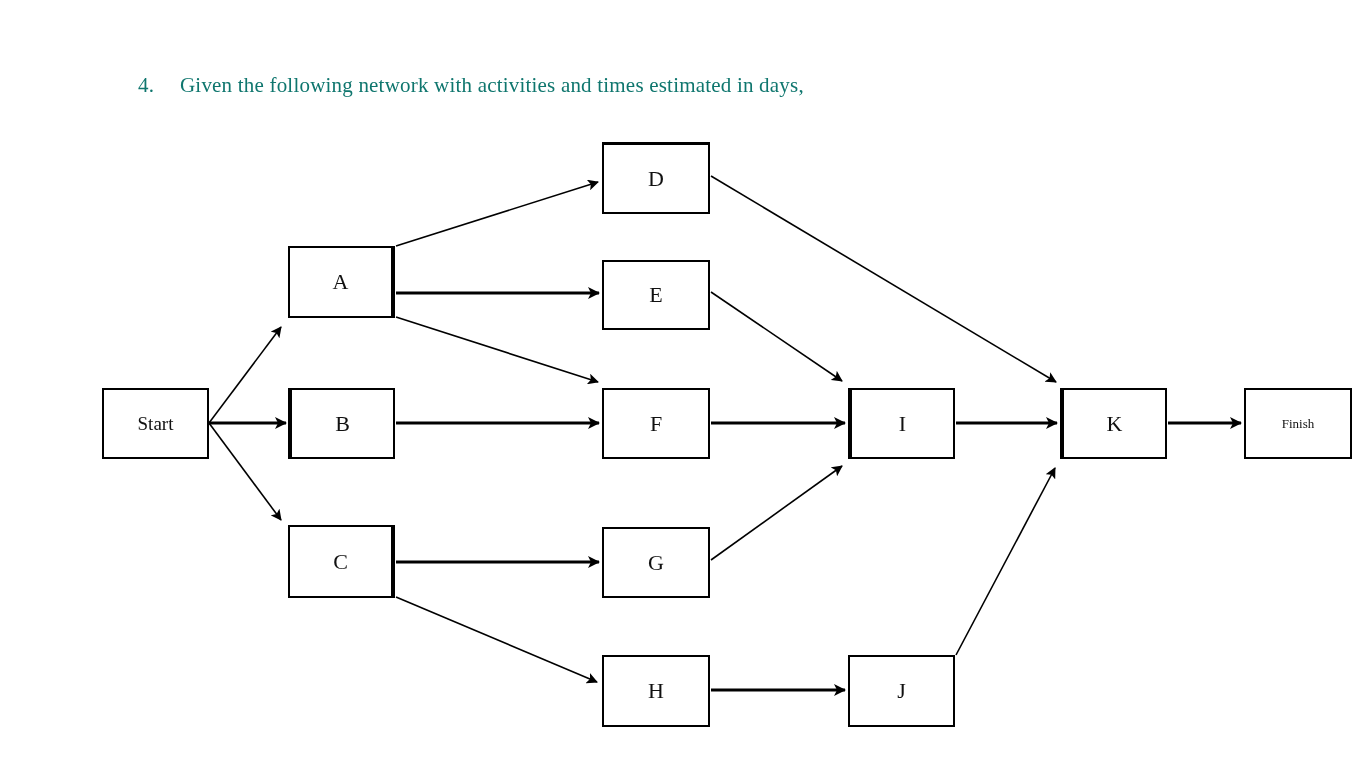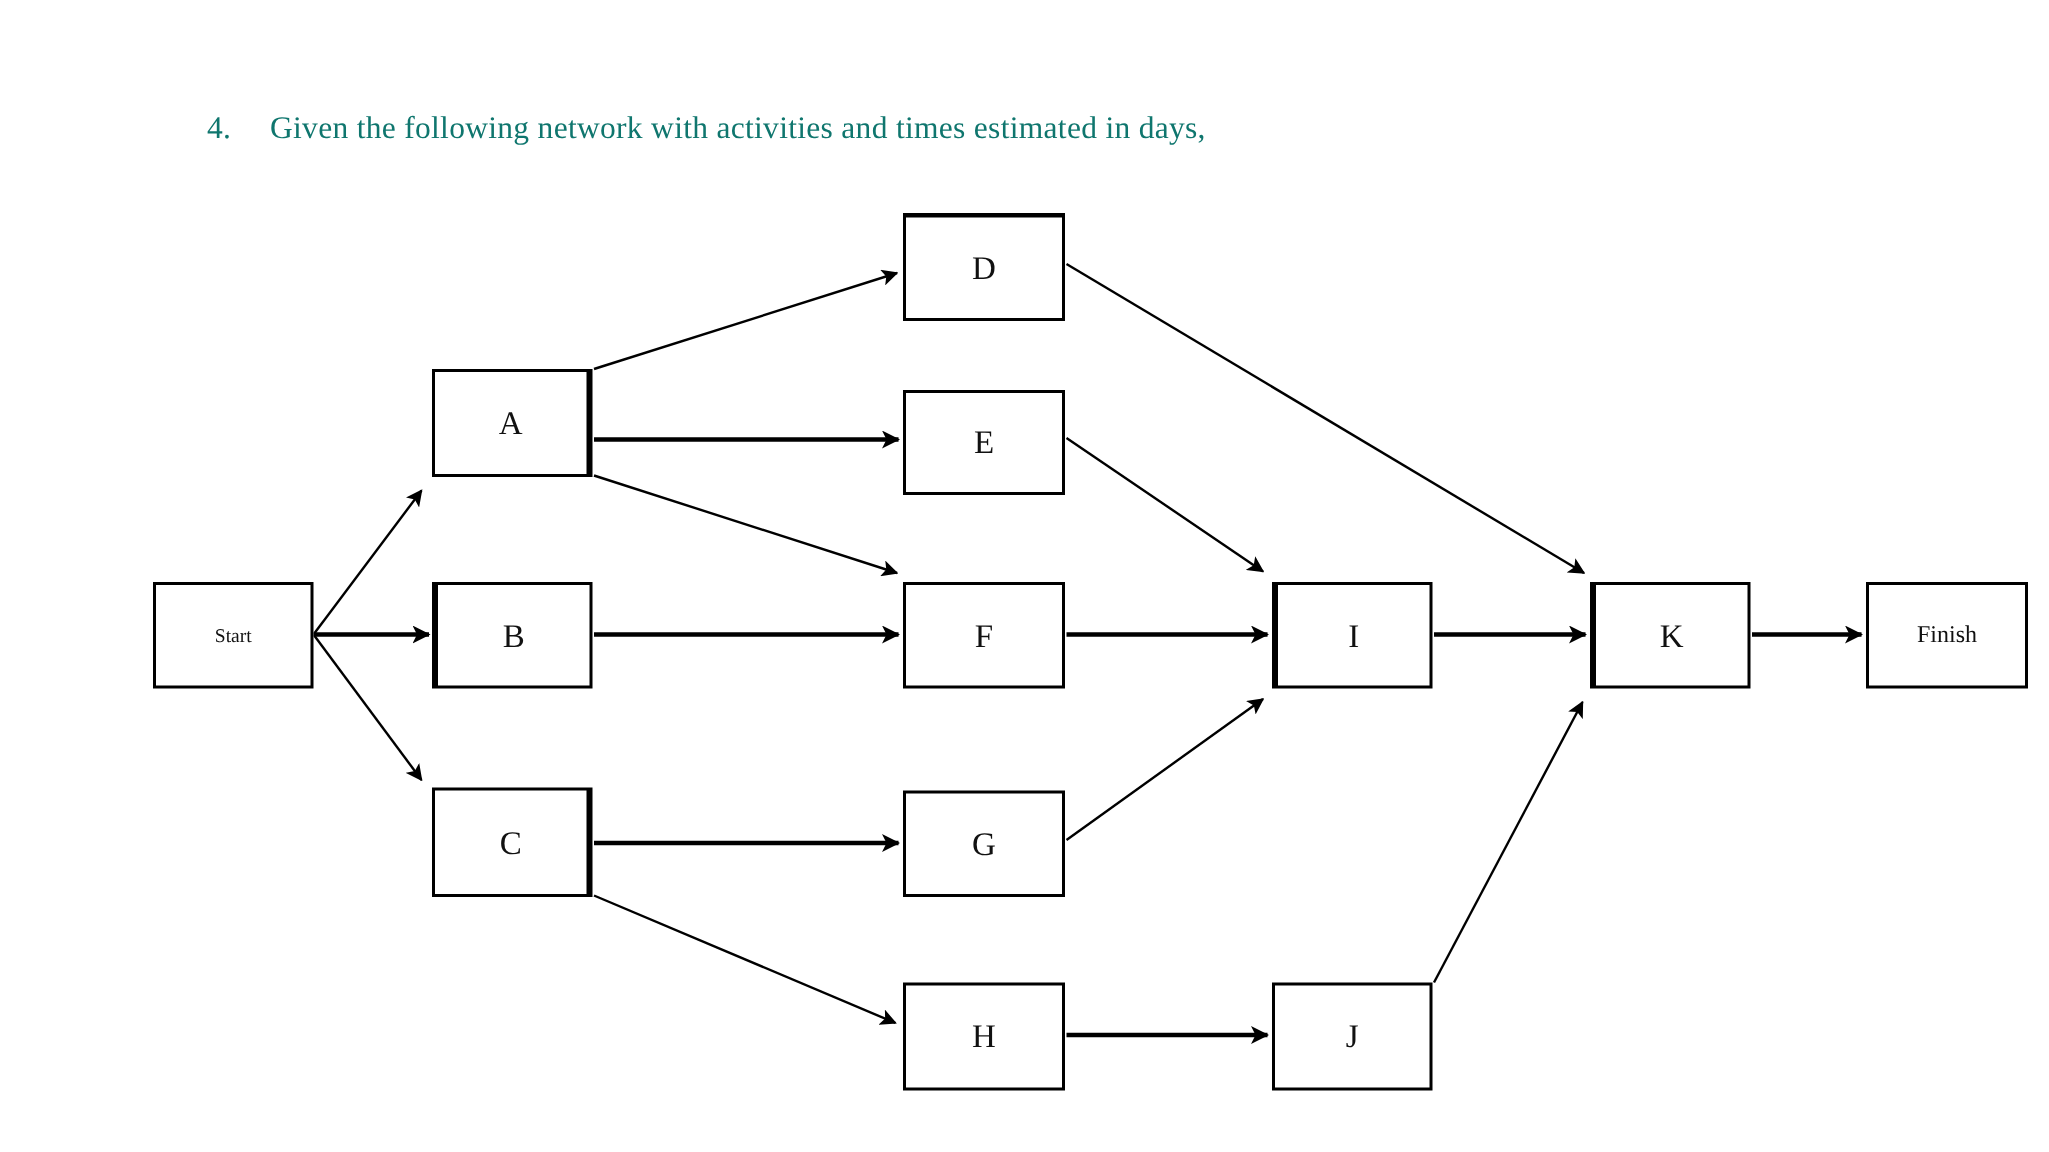--- a/index.html
+++ b/index.html
@@ -59,21 +59,21 @@
   }
   .node .node-label {
     font-size: 22px;
     line-height: 22px;
     font-family: "Liberation Serif", "DejaVu Serif", serif;
     color: #111111;
     text-align: center;
     user-select: none;
   }
   .node.small-label .node-label {
-    font-size: 16px;
+    font-size: 13px;
   }
   .node.thick-left {
     border-left-width: 4px;
   }
   .node.thick-top {
     border-top-width: 3px;
   }
 </style>
 </head>
 <body>
@@ -123,21 +123,21 @@
     <line x1="711" y1="690" x2="845" y2="690" stroke="#000000" stroke-width="3" marker-end="url(#arrow-thick)"></line>
 
     <line x1="956" y1="423" x2="1057" y2="423" stroke="#000000" stroke-width="3" marker-end="url(#arrow-thick)"></line>
 
     <line x1="956" y1="655" x2="1055" y2="468" stroke="#000000" stroke-width="1.6" marker-end="url(#arrow-thin)"></line>
 
     <line x1="1168" y1="423" x2="1241" y2="423" stroke="#000000" stroke-width="3" marker-end="url(#arrow-thick)"></line>
   </svg>
 
   <div class="node" style="left:102px; top:388px; width:107px; height:71px;">
-    <span class="node-label" style="font-size:13px;">Start</span>
+    <span class="node-label" style="font-size:19px;">Start</span>
   </div>
 
   <div class="node" style="left:288px; top:246px; width:107px; height:72px; border-right-width:4px;">
     <span class="node-label">A</span>
   </div>
 
   <div class="node thick-left" style="left:288px; top:388px; width:107px; height:71px;">
     <span class="node-label">B</span>
   </div>
 

